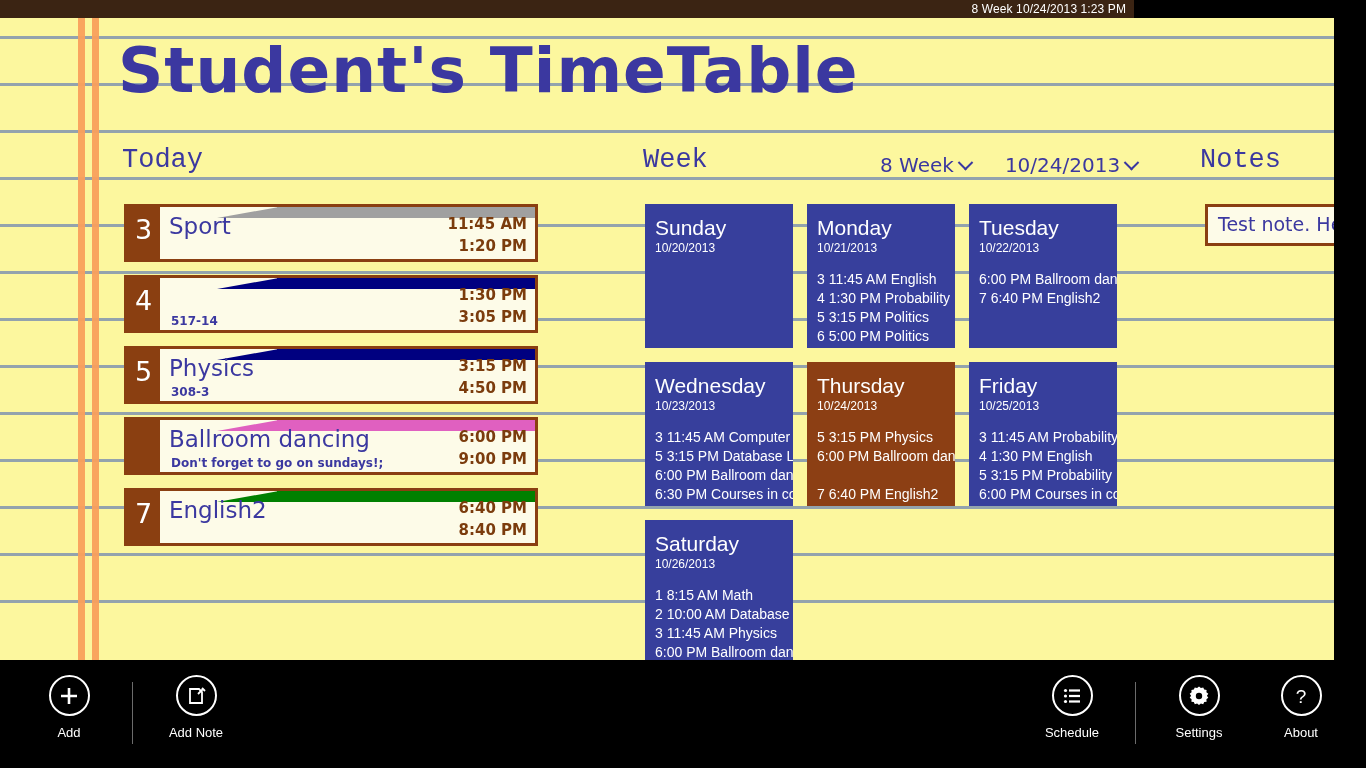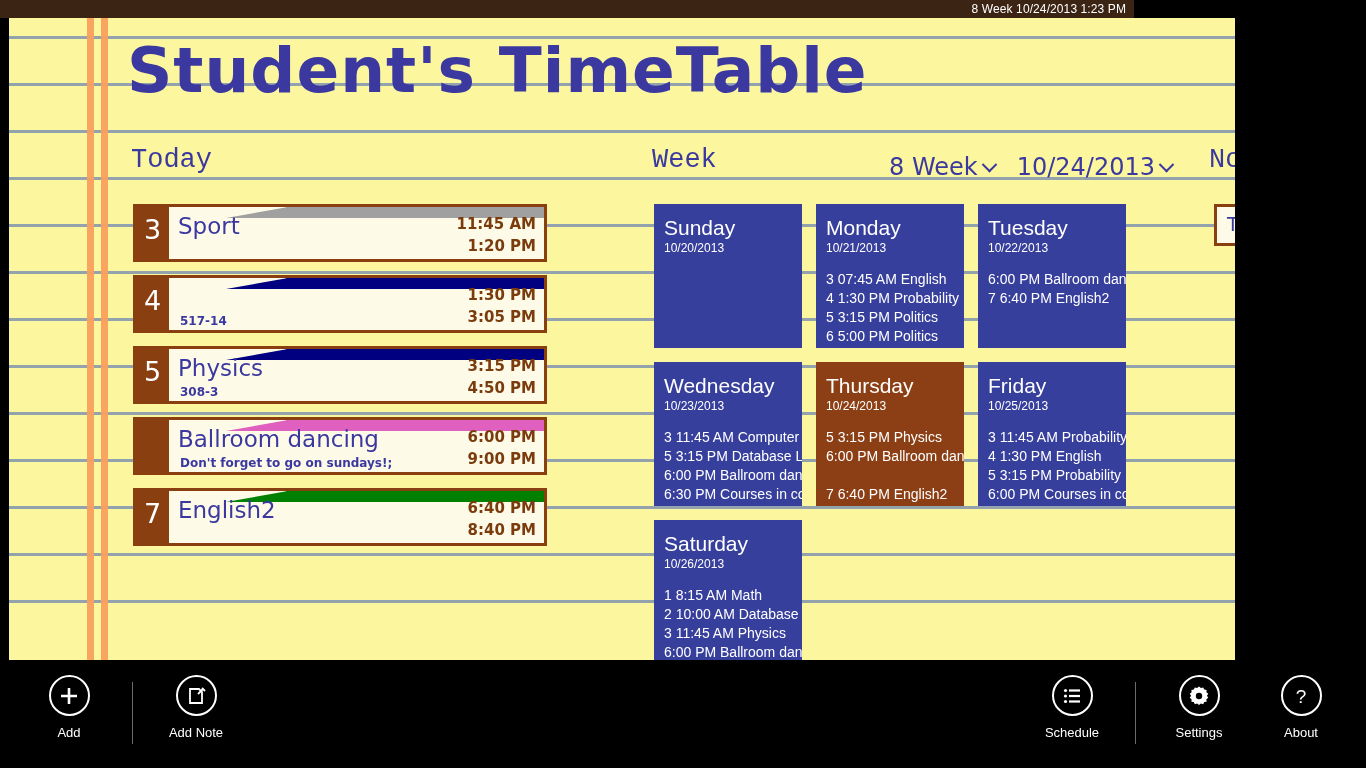--- a/index.html
+++ b/index.html
@@ -32,22 +32,22 @@
     line-height: 18px;
     text-align: right;
     padding-right: 8px;
     white-space: nowrap;
     letter-spacing: .1px;
   }
 
   
   .paper {
     position: absolute;
-    top: 18px; left: 9px;
-    width: 1226px;
+    top: 18px; left: 0;
+    width: 1334px;
     height: 642px;
     background-color: #fcf79e;
     background-image:
       repeating-linear-gradient(to bottom,
         rgba(0,0,0,0) 0px,
         rgba(0,0,0,0) 44px,
         #93a3ad 44px,
         #93a3ad 47px);
     background-position: 0 -26px;
     overflow: hidden;
@@ -85,23 +85,23 @@
   }
   .sec-head.today-head { left: 122px; top: 127px; }
   .sec-head.week-head  { left: 643px; top: 127px; }
   .sec-head.notes-head { left: 1200px; top: 127px; }
 
   .week-controls {
     position: absolute;
     left: 880px; top: 135px;
     display: flex;
     align-items: flex-end;
-    gap: 22px;
-    font-family: "DejaVu Sans", sans-serif;
-    font-size: 24px;
+    gap: 34px;
+    font-family: "DejaVu Sans", sans-serif;
+    font-size: 20px;
     color: #3b38a0;
     white-space: nowrap;
   }
   .wc-btn { display: flex; align-items: center; gap: 6px; cursor: default; }
   .chev {
     display: inline-block;
     width: 11px; height: 11px;
     border-right: 2.6px solid #3b38a0;
     border-bottom: 2.6px solid #3b38a0;
     transform: rotate(45deg) translate(-2px,-2px);
@@ -378,21 +378,21 @@
     <div class="week-grid">
         <div class="day-card">
           <div class="dc-name">Sunday</div>
           <div class="dc-date">10/20/2013</div>
           <div class="dc-events"></div>
         </div>
         <div class="day-card">
           <div class="dc-name">Monday</div>
           <div class="dc-date">10/21/2013</div>
           <div class="dc-events">
-            <div>3 07:45 AM English</div>
+            <div>3 11:45 AM English</div>
             <div>4 1:30 PM Probability</div>
             <div>5 3:15 PM Politics</div>
             <div>6 5:00 PM Politics</div>
           </div>
         </div>
         <div class="day-card">
           <div class="dc-name">Tuesday</div>
           <div class="dc-date">10/22/2013</div>
           <div class="dc-events">
             <div>6:00 PM Ballroom dancing</div>

